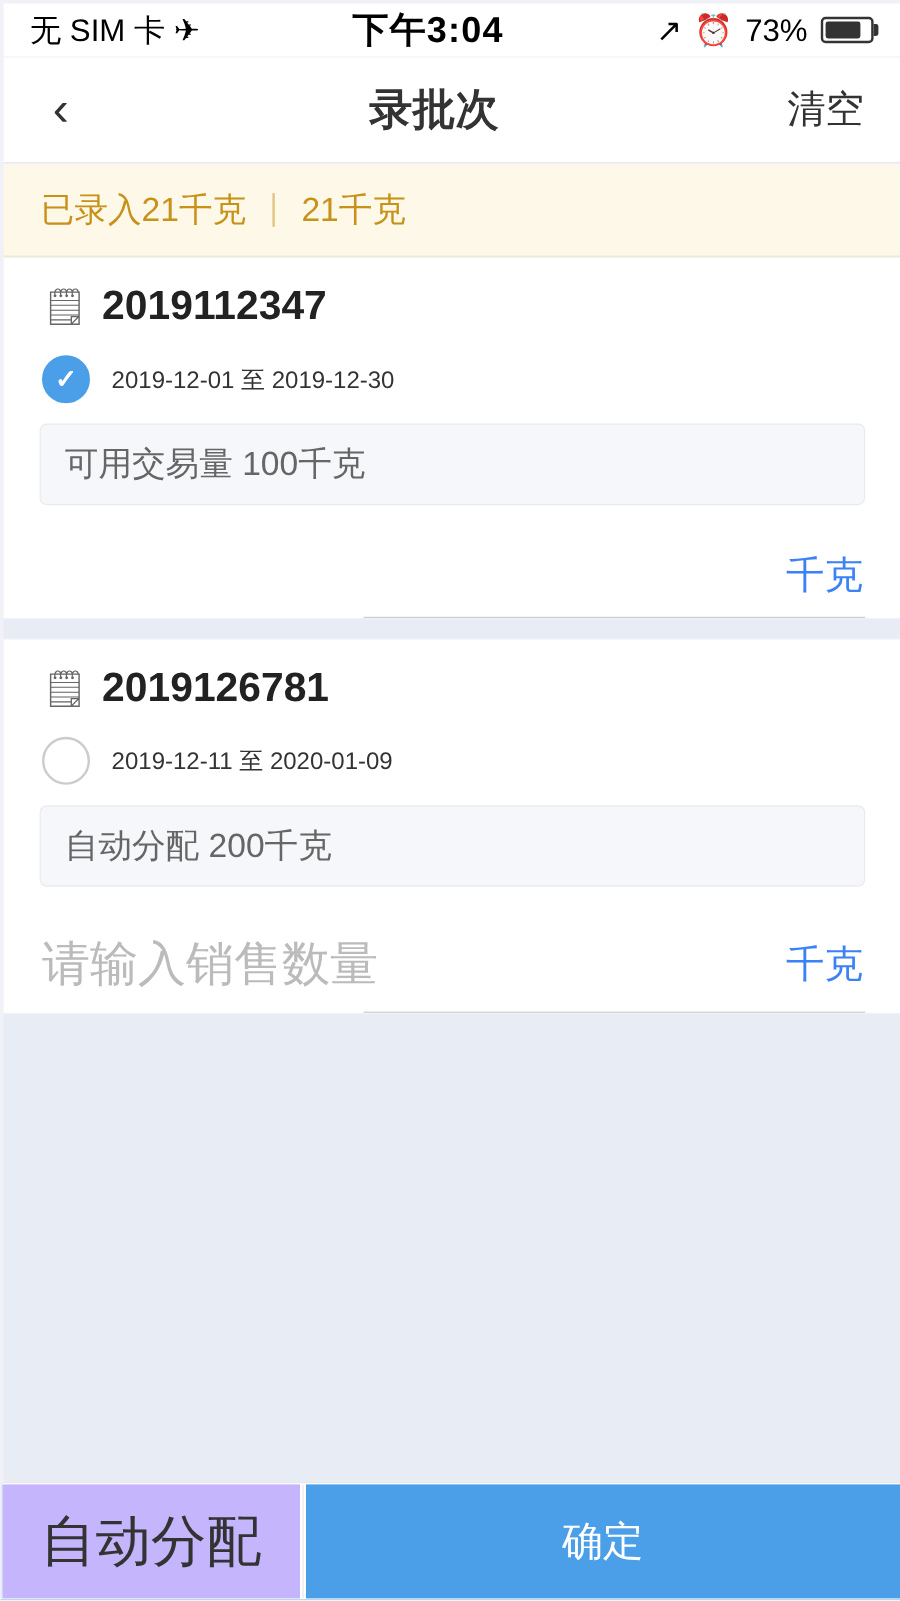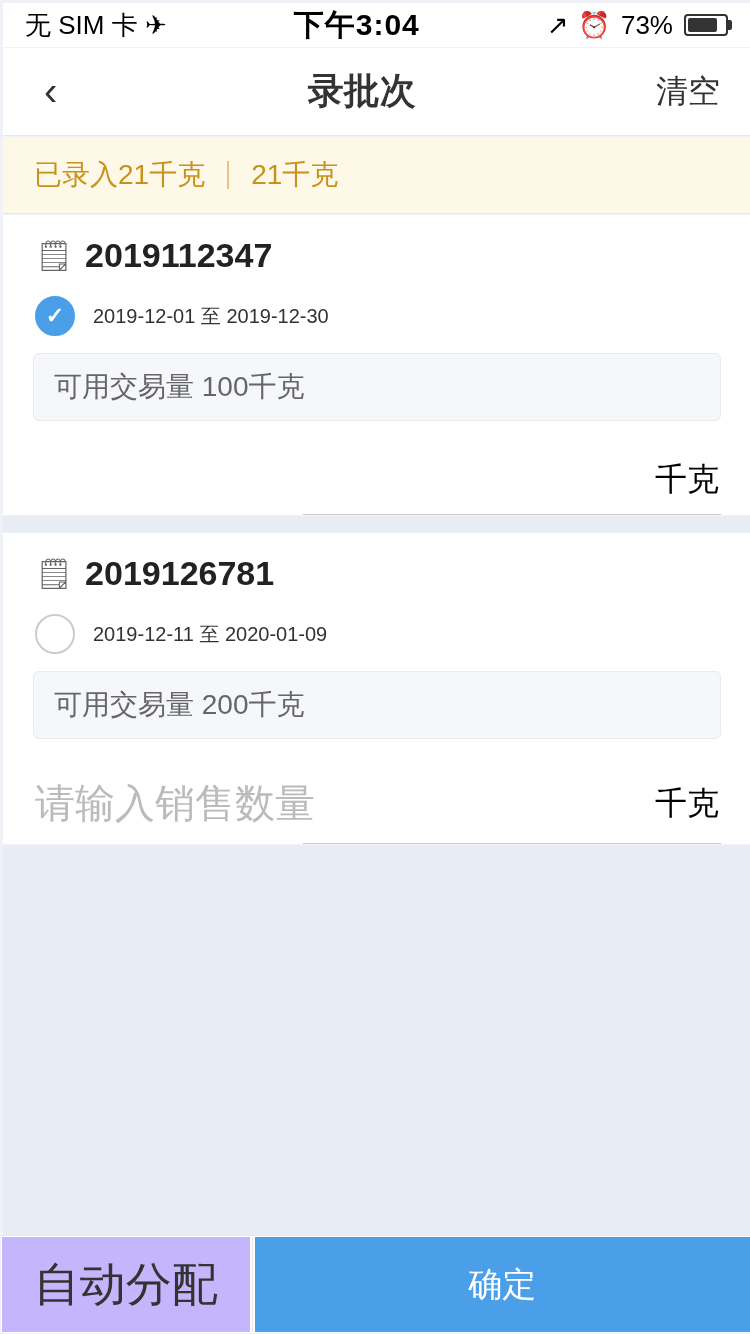--- a/index.html
+++ b/index.html
@@ -198,21 +198,21 @@
       font-size: 42px;
       font-weight: 500;
       color: #222;
       border: none;
       outline: none;
       background: transparent;
       width: 120px;
     }
     .quantity-unit {
       font-size: 32px;
-      color: #000000;
+      color: #3b82f6;
     }
     .quantity-underline {
       height: 1px;
       background: #ccc;
       margin: 0 30px 0 300px;
     }
 
     
     .section-separator {
       height: 16px;
@@ -327,21 +327,21 @@
 
 <div class="batch-card">
   <div class="batch-card-header">
     <span class="batch-id-icon">🗒</span>
     <span class="batch-id">2019126781</span>
   </div>
   <div class="batch-date-row">
     <div class="radio-circle"></div>
     <span class="batch-date">2019-12-11 至 2020-01-09</span>
   </div>
-  <div class="batch-available">可用交易量 200千克</div>
+  <div class="batch-available">自动分配 200千克</div>
   <div class="quantity-row">
     <span class="quantity-input-placeholder">请输入销售数量</span>
     <span class="quantity-unit">千克</span>
   </div>
   <div class="quantity-underline"></div>
 </div>
 
 <div class="bottom-empty"></div>
 
 <div style="height:98px;"></div>

